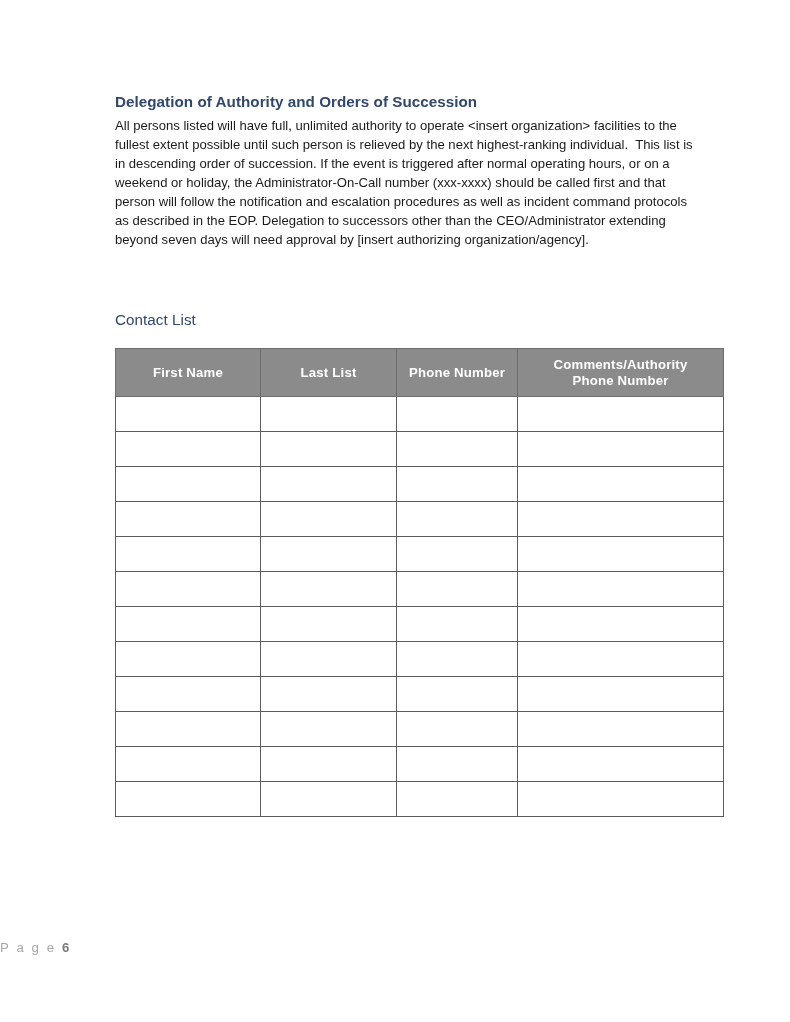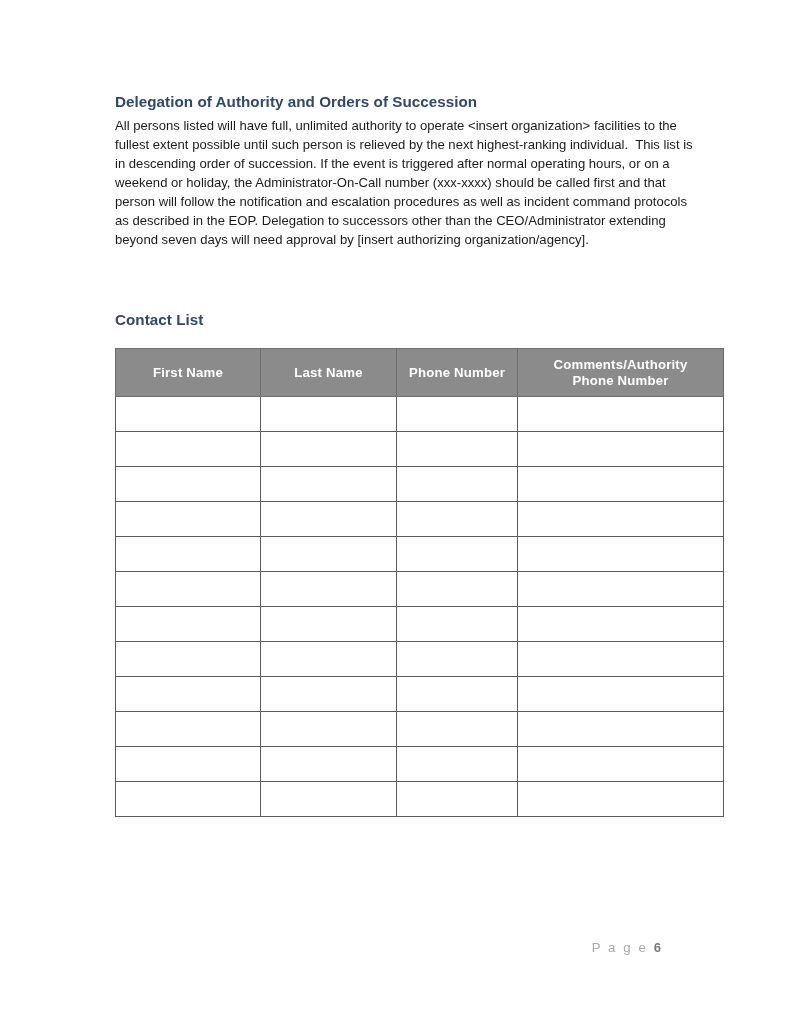--- a/index.html
+++ b/index.html
@@ -31,21 +31,21 @@
     color: #31476b;
     letter-spacing: 0.05px;
     line-height: 20px;
   }
   .section-heading {
     position: absolute;
     left: 115px;
     top: 310px;
     width: 400px;
     font-size: 15.2px;
-    font-weight: bold;
+    font-weight: normal;
     color: #31476b;
     letter-spacing: 0.05px;
     line-height: 20px;
   }
 
   
   .body-paragraph {
     position: absolute;
     left: 115px;
     top: 116px;
@@ -98,21 +98,21 @@
   col.c-last   { width: 136px; }
   col.c-phone  { width: 121px; }
   col.c-comm   { width: 206px; }
 
   
   .page-footer {
     position: absolute;
     left: 0;
     top: 940px;
     width: 661px;
-    text-align: right;
+    text-align: left;
     font-size: 13.2px;
     color: #a8a8a8;
     letter-spacing: 2.1px;
   }
   .page-footer .page-word {
     color: #a8a8a8;
   }
   .page-footer .page-num {
     color: #7a7a7a;
     font-weight: bold;
@@ -137,21 +137,21 @@
         <col class="c-last">
         <col class="c-phone">
         <col class="c-comm">
       </colgroup>
       <thead>
         <tr>
           <th>
             <span>First Name</span>
           </th>
           <th>
-            <span>Last Name</span>
+            <span>Last List</span>
           </th>
           <th>
             <span>Phone Number</span>
           </th>
           <th>
             <span>Comments/Authority</span>
             <span class="hdr-l2">Phone Number</span>
           </th>
         </tr>
       </thead>

